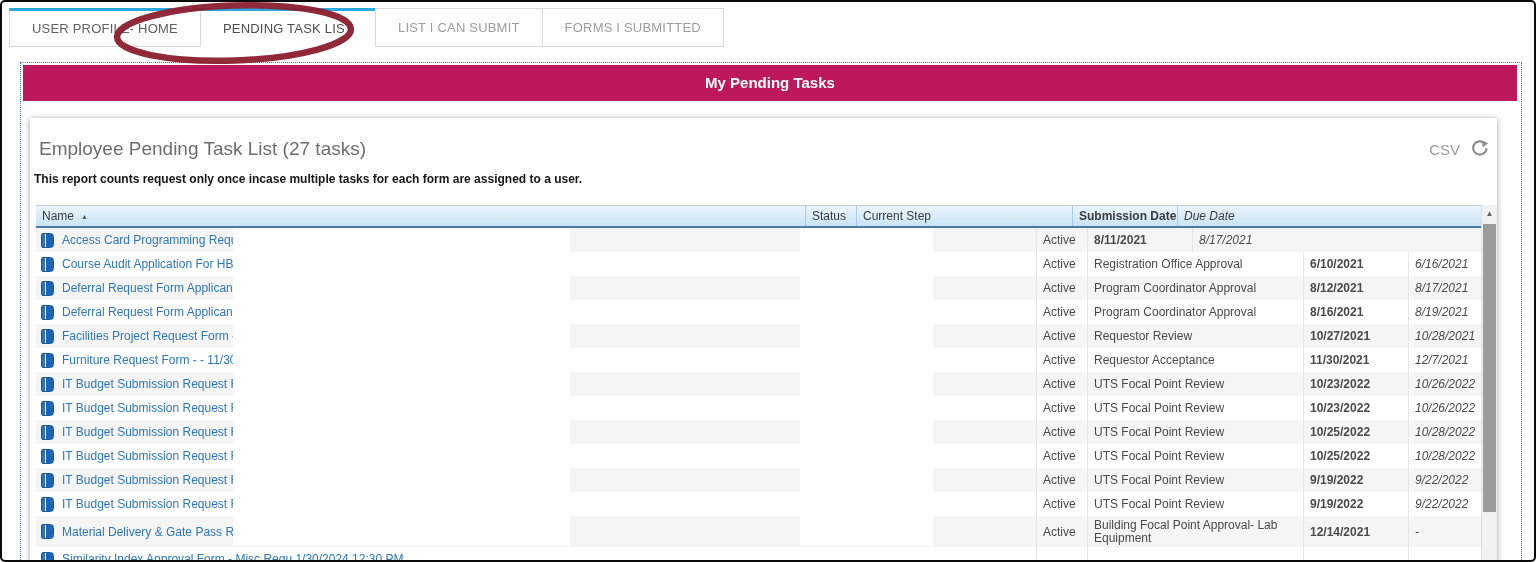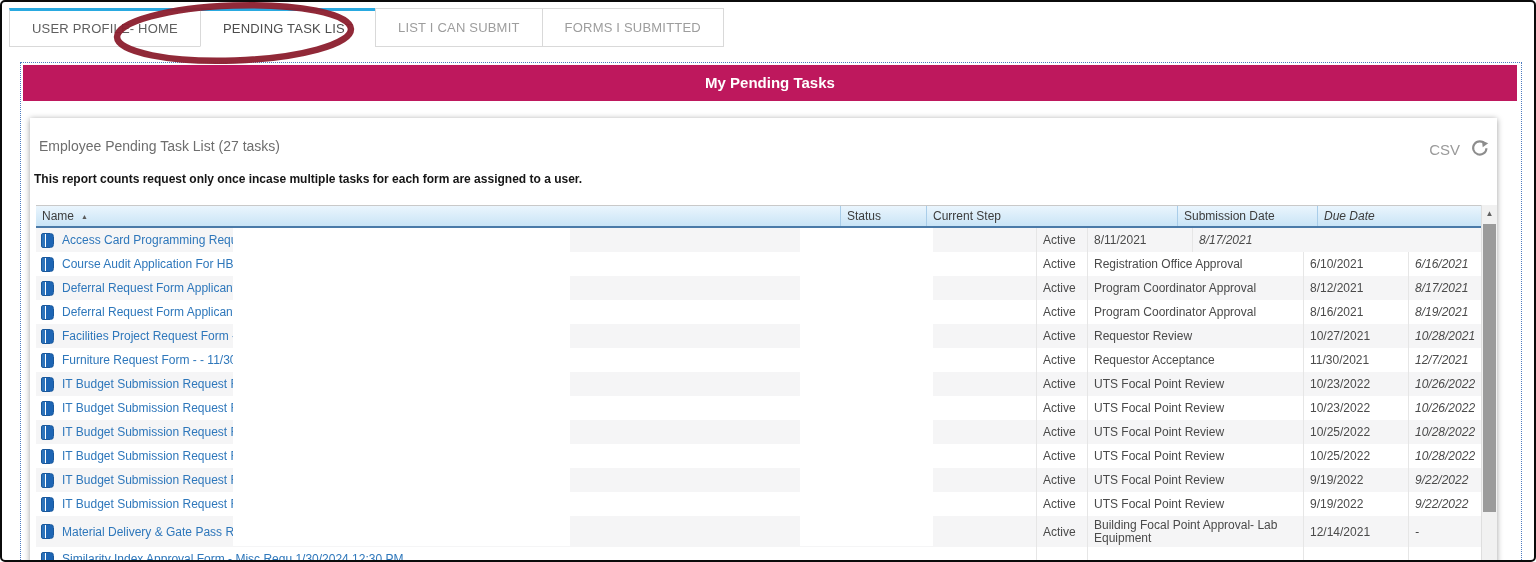--- a/index.html
+++ b/index.html
@@ -28,41 +28,41 @@
     border:1px dotted #4c7bc0;z-index:1;}
 
   
   .titlebar{position:absolute;left:23px;top:65px;width:1494px;height:36px;
     background:#be185d;color:#ffffff;font-size:15px;font-weight:bold;
     text-align:center;line-height:36px;z-index:2;}
 
   
   .panel{position:absolute;left:30px;top:118px;width:1467px;height:460px;
     background:#ffffff;box-shadow:0 1px 6px rgba(0,0,0,.38);z-index:2;}
-  .panel-title{position:absolute;left:9px;top:20px;font-size:14px;color:#6e6e6e;}
+  .panel-title{position:absolute;left:9px;top:20px;font-size:19px;color:#6e6e6e;}
   .actions{position:absolute;right:8px;top:22px;display:flex;align-items:center;gap:10px;}
   .csv{font-size:15px;color:#9a9a9a;cursor:pointer;}
   .refresh{width:19px;height:19px;cursor:pointer;}
   .note{position:absolute;left:4px;top:54px;font-size:12px;font-weight:bold;color:#161616;}
 
   
   .tablewrap{position:absolute;left:6px;top:87px;width:1461px;}
   .thead{display:flex;height:23px;box-sizing:border-box;
     background:linear-gradient(#eaf5fd,#c9e4f6);
     border-top:1px solid #c9c9c9;border-bottom:2px solid #4a7aa8;
-    font-size:12px;color:#3c3c3c;gap:35px;}
+    font-size:12px;color:#3c3c3c;}
   .th{box-sizing:border-box;display:flex;align-items:center;padding-left:6px;}
   .th + .th{border-left:1px solid #a9cde9;}
   .sort{font-size:7px;color:#5a5a5a;margin-left:7px;}
 
   .c-name{width:769px;}
   .c-sub{width:231px;}
   .c-status{width:51px;}
   .c-step{width:216px;}
-  .c-sdate{width:105px;}
+  .c-sdate{width:105px;font-weight:bold;}
   .c-ddate{width:73px;font-style:italic;}
 
   .row{display:flex;height:24px;font-size:12px;color:#4a4a4a;}
   .row.odd{background:#f5f5f6;}
   .row.even{background:#ffffff;}
   .row .cell{box-sizing:border-box;display:flex;align-items:center;padding-left:6px;overflow:hidden;}
   .row .c-status,.row .c-step,.row .c-sdate,.row .c-ddate{border-left:1px solid #e6e6e6;}
   .row .c-step{line-height:13px;padding-right:16px;}
   .row .c-name{gap:8px;padding-left:5px;color:#2e77bb;cursor:pointer;white-space:nowrap;}
   .row.tall{height:31px;}

